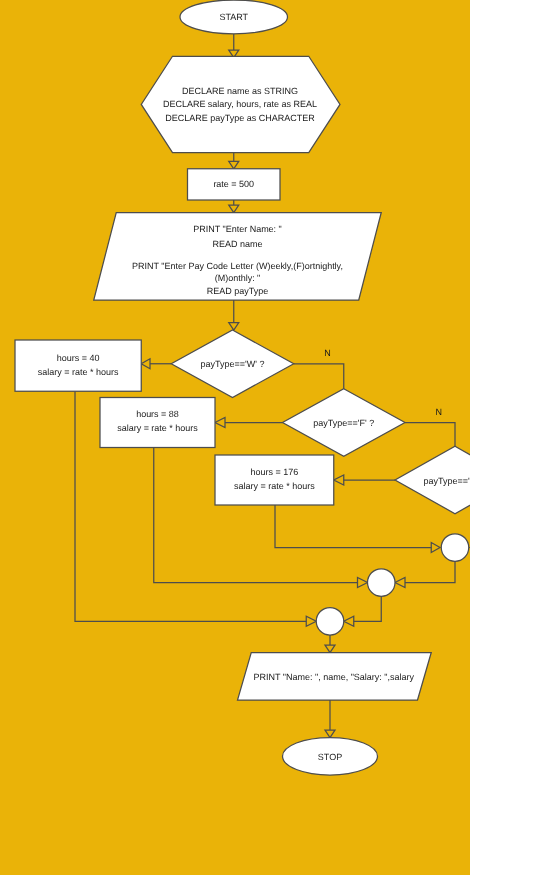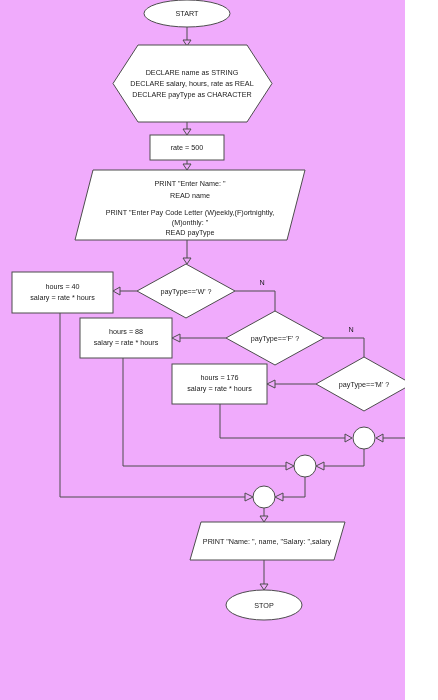--- a/index.html
+++ b/index.html
@@ -2,23 +2,23 @@
 <html><head>
 <meta charset="utf-8">
 <style>
   html, body {
     margin: 0;
     padding: 0;
     background: #ffffff;
   }
   #canvas {
     position: relative;
-    width: 405px;
+    width: 376px;
     height: 700px;
-    background: #f0abfc;
+    background: #eab308;
     font-family: "Liberation Sans", sans-serif;
     overflow: hidden;
   }
   svg#flow {
     position: absolute;
     left: 0;
     top: 0;
     width: 438px;
     height: 700px;
   }

